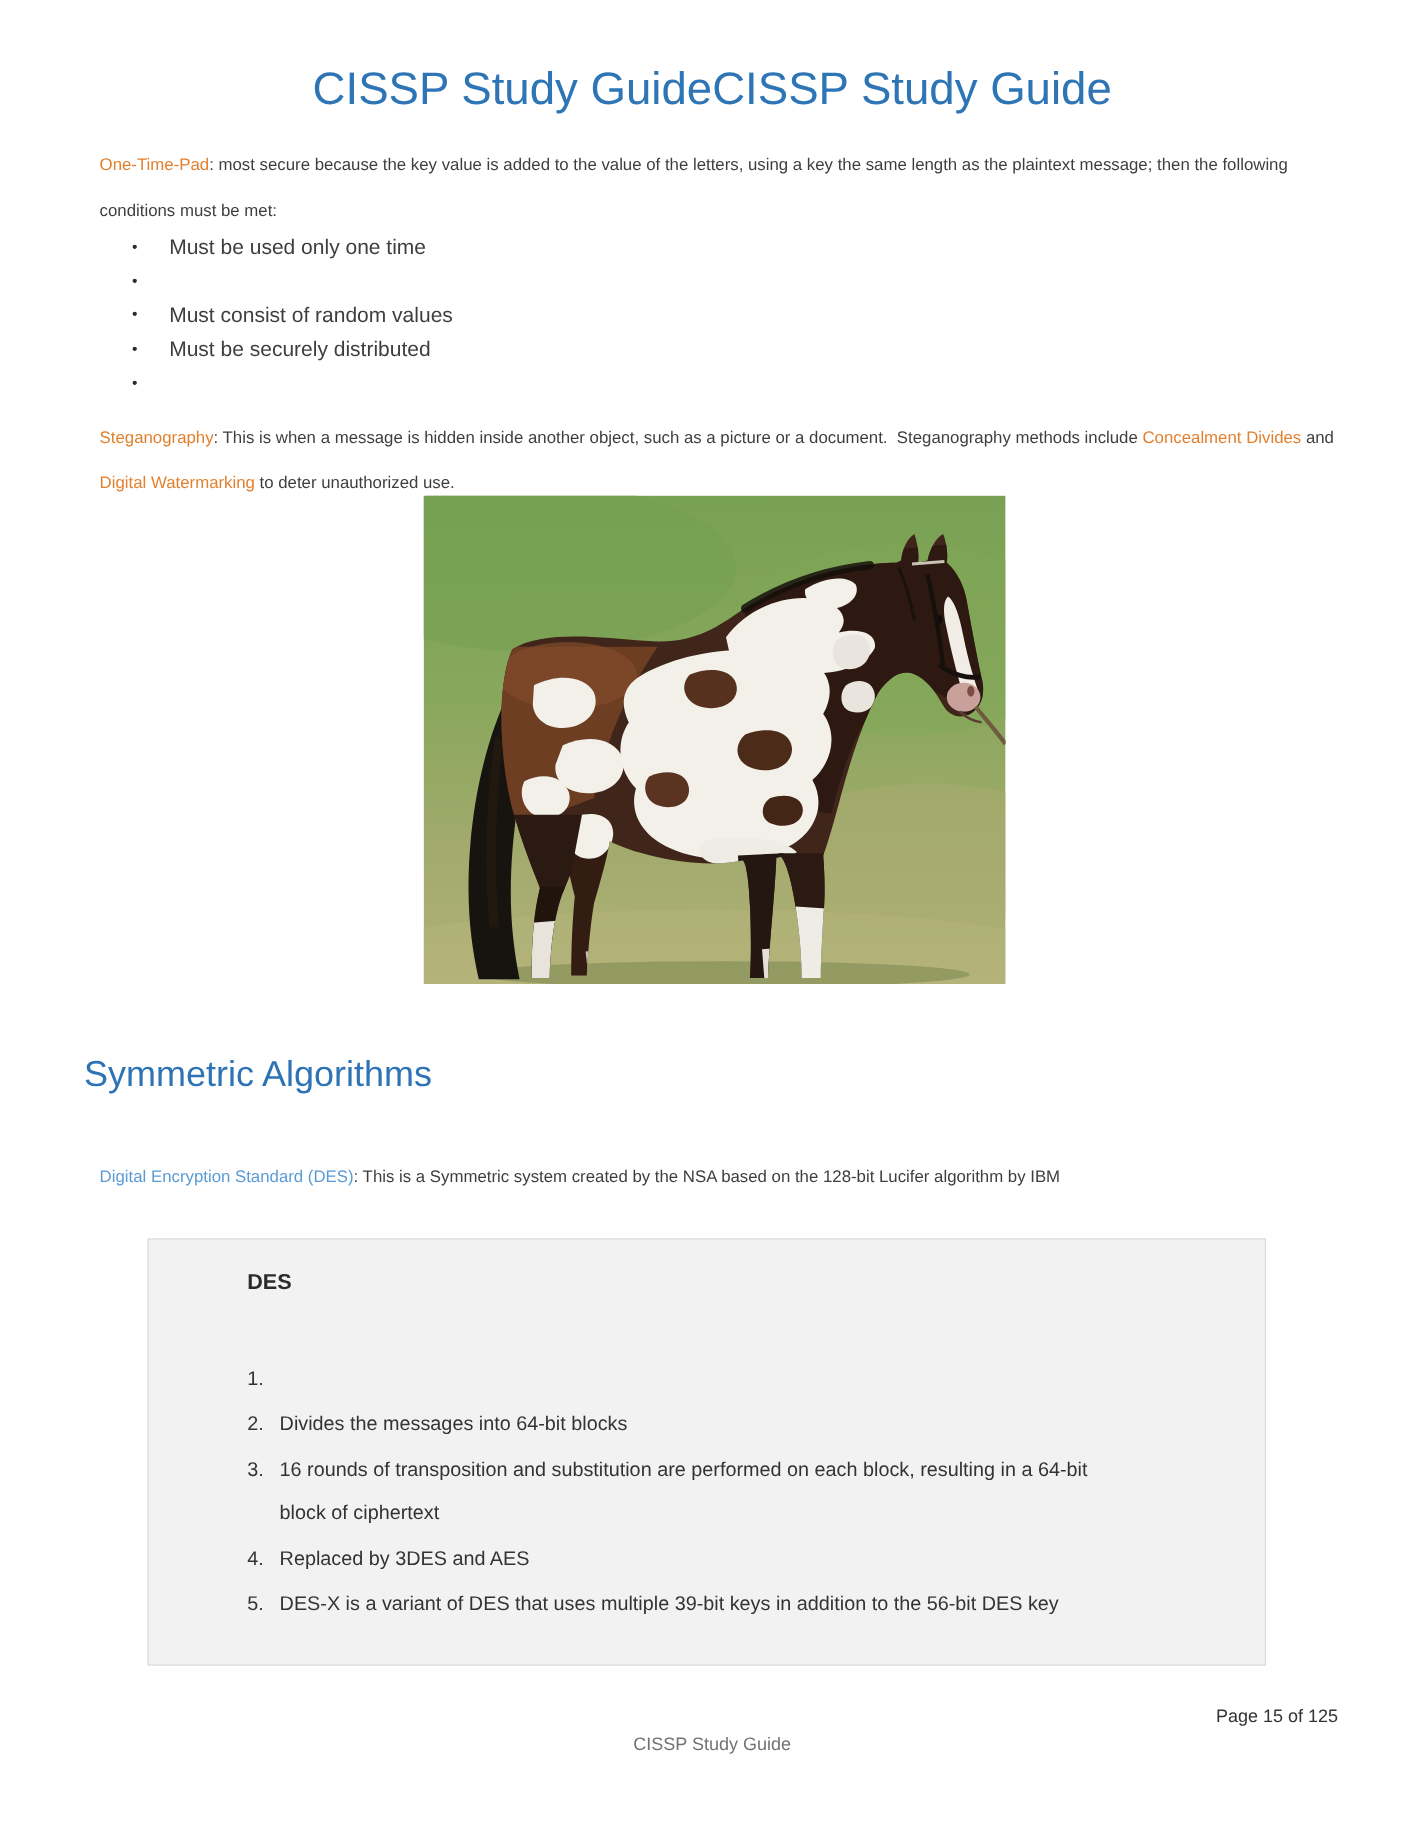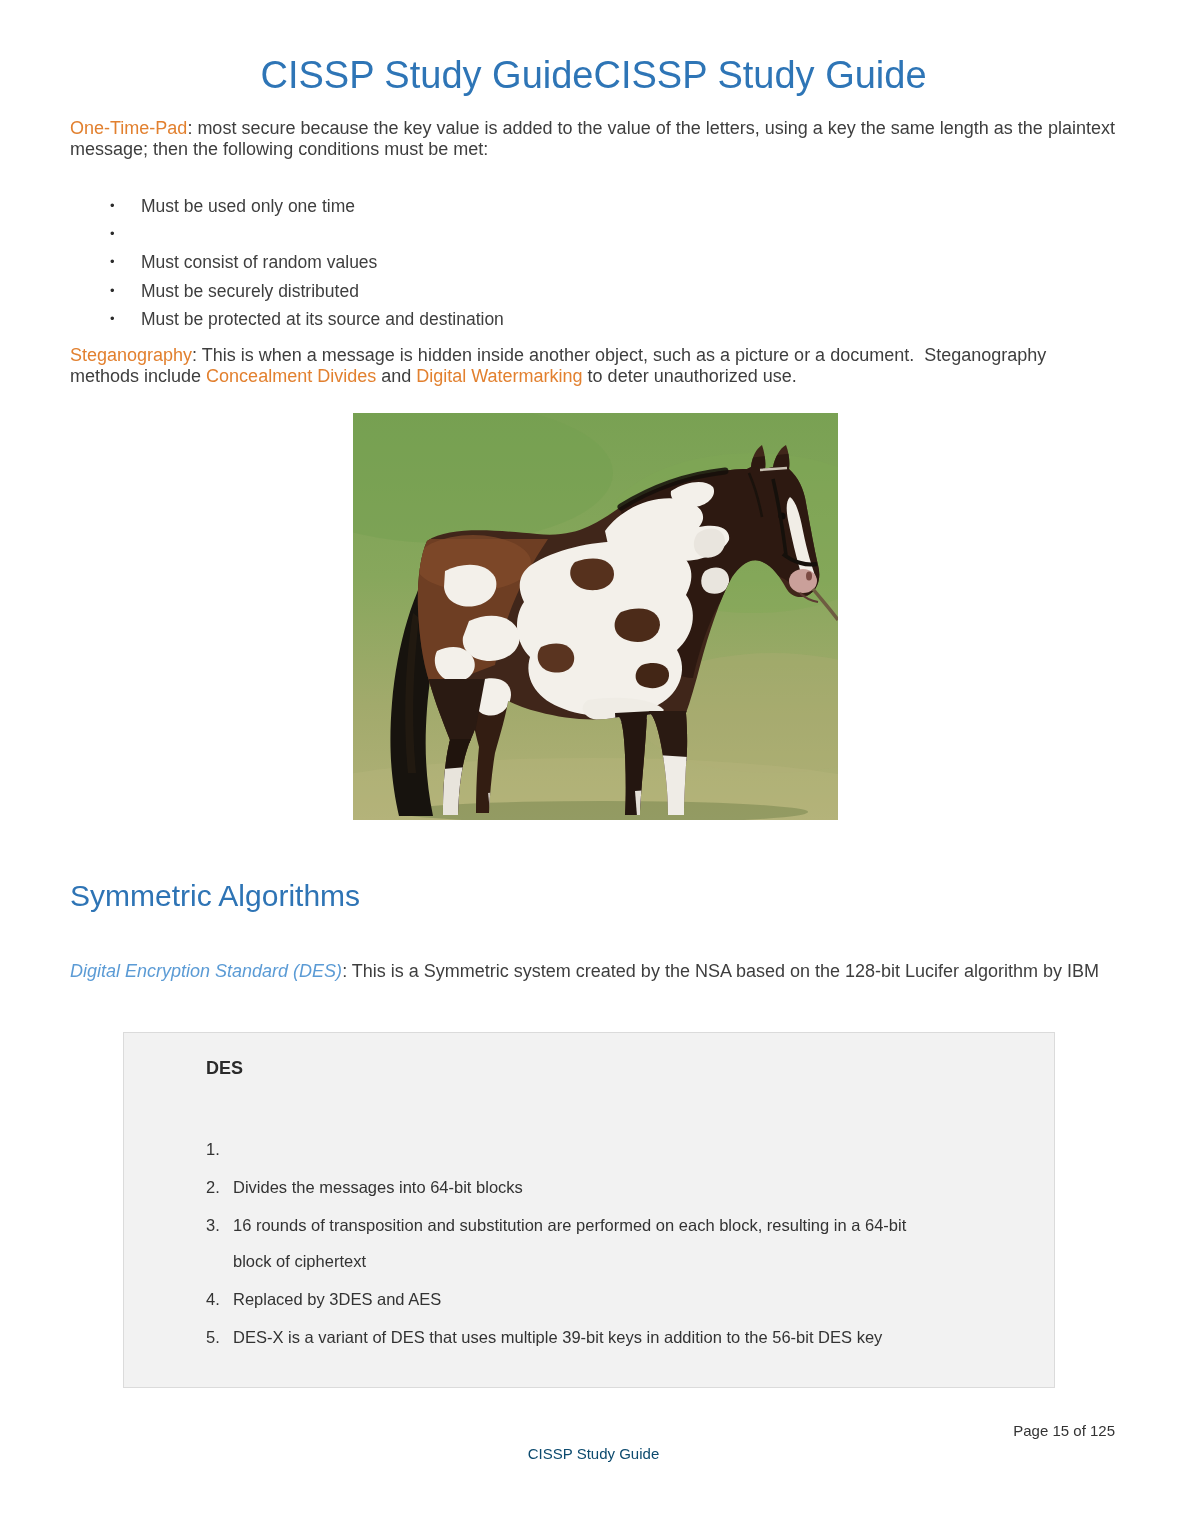--- a/index.html
+++ b/index.html
@@ -11,28 +11,28 @@
   .page{
     position:relative; width:1187px; height:1536px; background:#ffffff;
     font-family:"Liberation Sans","DejaVu Sans",sans-serif; color:var(--body_text);
     overflow:hidden; margin:0 auto;
   }
   .doc-title{
     position:absolute; top:52px; left:0; right:0; text-align:center;
     font-size:38px; line-height:47px; font-weight:400; color:var(--title_blue);
   }
   .para{
-    position:absolute; left:70px; width:1050px;
-    font-size:18px; line-height:21px; white-space:pre-wrap;
+    position:absolute; left:83px; width:1050px;
+    font-size:14px; line-height:38px; white-space:pre-wrap;
   }
   .para-otp{top:118px;}
   .para-steg{top:345px;}
   .para-des{top:961px;}
   .term-orange{color:var(--term_orange);}
-  .term-blue{color:var(--term_blue);font-style:italic;}
+  .term-blue{color:var(--term_blue);}
   .bullets{
     position:absolute; left:110px; top:192px; width:960px; list-style:none;
   }
   .bullet-item{display:flex; line-height:28.2px; font-size:17.5px;}
   .bullet-marker{width:31px; flex:0 0 31px; font-size:13px; line-height:28.2px; color:#2b2b2b;}
   .figure{
     position:absolute; left:353px; top:413px; width:485px; height:407px;
   }
   .section-heading{
     position:absolute; left:70px; top:876px;
@@ -46,21 +46,21 @@
   .des-box-title{font-size:18px; font-weight:700; line-height:22px; color:#2b2b2b;}
   .des-list{list-style:none; margin-top:52px; width:840px;}
   .des-item{display:flex; font-size:16.5px; line-height:36px; margin-bottom:2px; color:#333333;}
   .des-item .num{width:27px; flex:0 0 27px;}
   .des-item .item-text{white-space:pre-wrap; max-width:800px;}
   .footer-page-num{
     position:absolute; top:1421px; right:72px; font-size:15px; line-height:20px; color:#333333;
   }
   .footer-doc-title{
     position:absolute; top:1444px; left:0; right:0; text-align:center;
-    font-size:15px; line-height:20px; color:#0c4a6e;
+    font-size:15px; line-height:20px; color:#737373;
   }
 </style>
 </head>
 <body>
 
 <div class="page">
 
   <h1 class="doc-title">CISSP Study GuideCISSP Study Guide</h1>
 
   <p class="para para-otp"><span class="term-orange">One-Time-Pad</span><span>: most secure because the key value is added to the value of the letters, using a key the same length as the plaintext message; then the following conditions must be met:</span></p>
@@ -81,21 +81,20 @@
         <span class="bullet-text">Must consist of random values</span>
       </li>
 
       <li class="bullet-item">
         <span class="bullet-marker">•</span>
         <span class="bullet-text">Must be securely distributed</span>
       </li>
 
       <li class="bullet-item">
         <span class="bullet-marker">•</span>
-        <span class="bullet-text">Must be protected at its source and destination</span>
       </li>
     </ul>
 
   <p class="para para-steg"><span class="term-orange">Steganography</span><span>: This is when a message is hidden inside another object, such as a picture or a document.  Steganography methods include </span><span class="term-orange">Concealment Divides</span><span> and </span><span class="term-orange">Digital Watermarking</span><span> to deter unauthorized use.</span></p>
 
   <div class="figure">
     <svg viewBox="0 0 485 407" width="485" height="407" role="img">
       <defs>
         <linearGradient id="g1" x1="0" y1="0" x2="0" y2="1">
           <stop offset="0" stop-color="#79a153"></stop>

